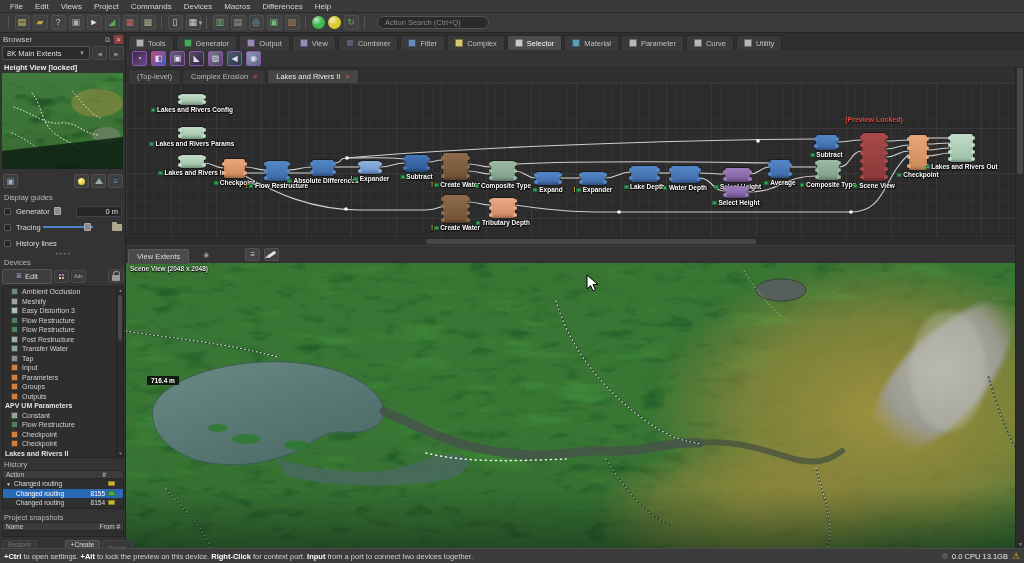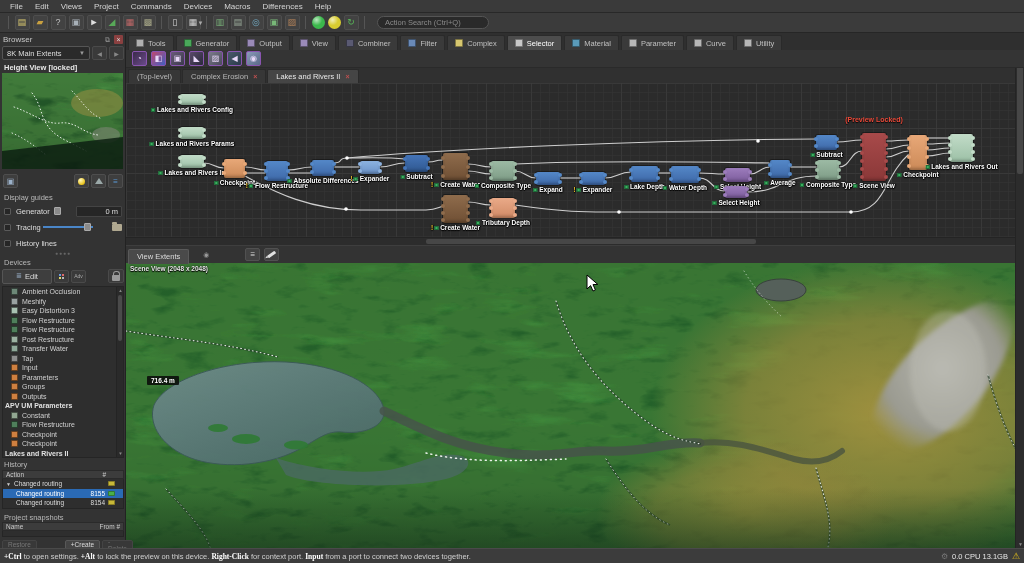--- a/index.html
+++ b/index.html
@@ -174,21 +174,21 @@
   .snapbody{position:absolute;left:2px;top:498px;width:122px;height:6px;background:#2e2e2e;border:1px solid #252525;border-top:none;}
   .snapbtns{position:absolute;left:2px;top:506px;width:122px;height:11px;display:flex;align-items:center;}
   .sbtn{height:10px;border-radius:2px;font-size:6.5px;display:flex;align-items:center;justify-content:center;padding:0 5px;}
   .sbtn.dim{background:#383838;border:1px solid #444;color:#777;}
   .sbtn.lit{background:#444;border:1px solid #585858;color:#ddd;}
 
   
   .statusbar{position:absolute;left:0;top:548px;width:1024px;height:15px;background:#3c3c3c;
              border-top:1px solid #4a4a4a;display:flex;align-items:center;padding:0 4px;font-size:7.5px;
              color:#d0d0d0;z-index:30;}
-  .statusbar b{color:#fff;font-family:Liberation Serif, serif;}
+  .statusbar b{color:#fff;}
   .perf{margin-left:auto;display:flex;align-items:center;gap:4px;color:#e8e8e8;}
   .gear{color:#777;font-size:8px;}
   .warn{color:#e8c21a;font-size:9px;}
 </style>
 </head>
 <body>
 
 <div class="app">
 
   <div class="menubar">

